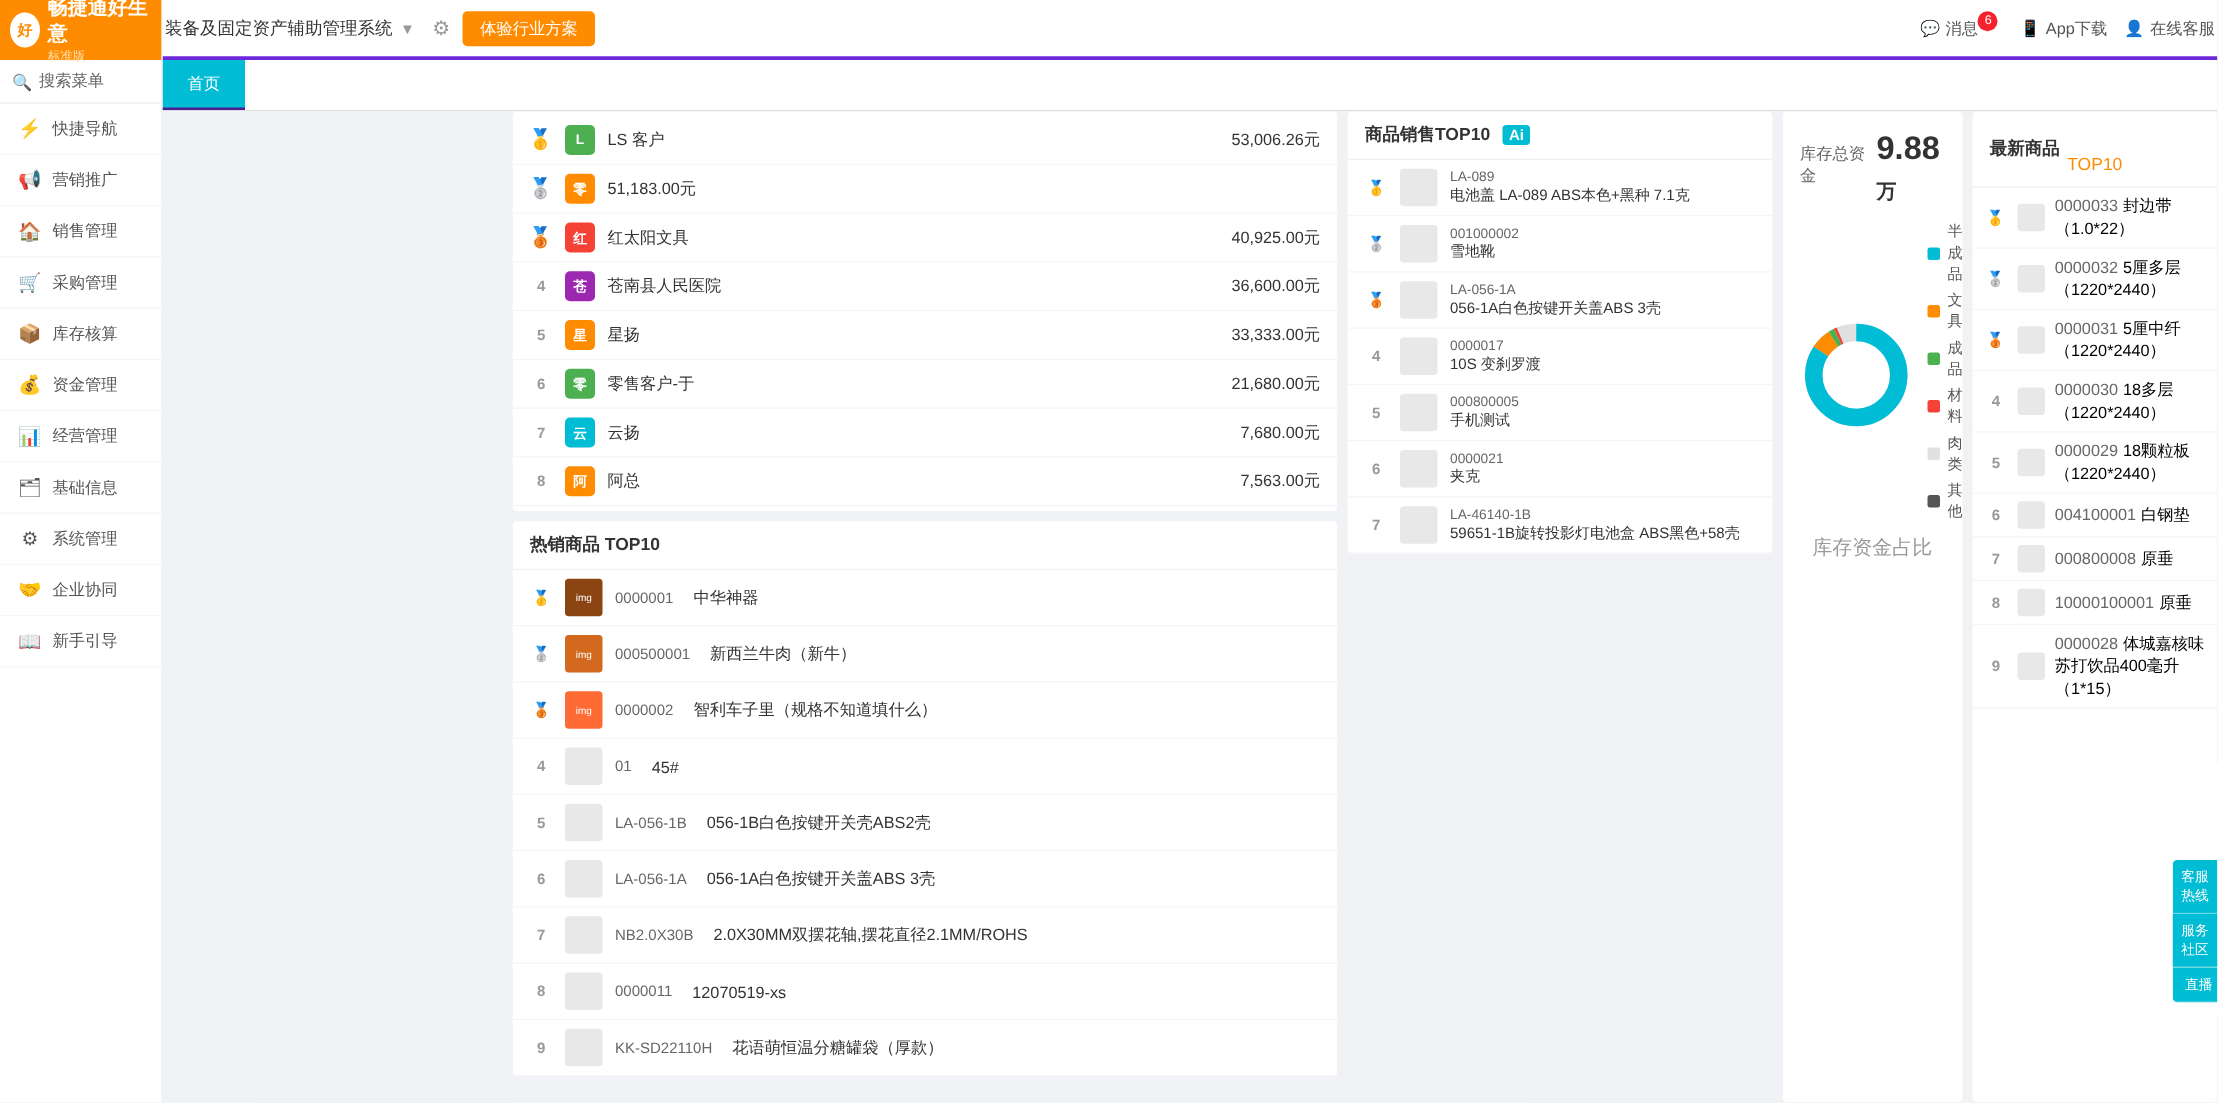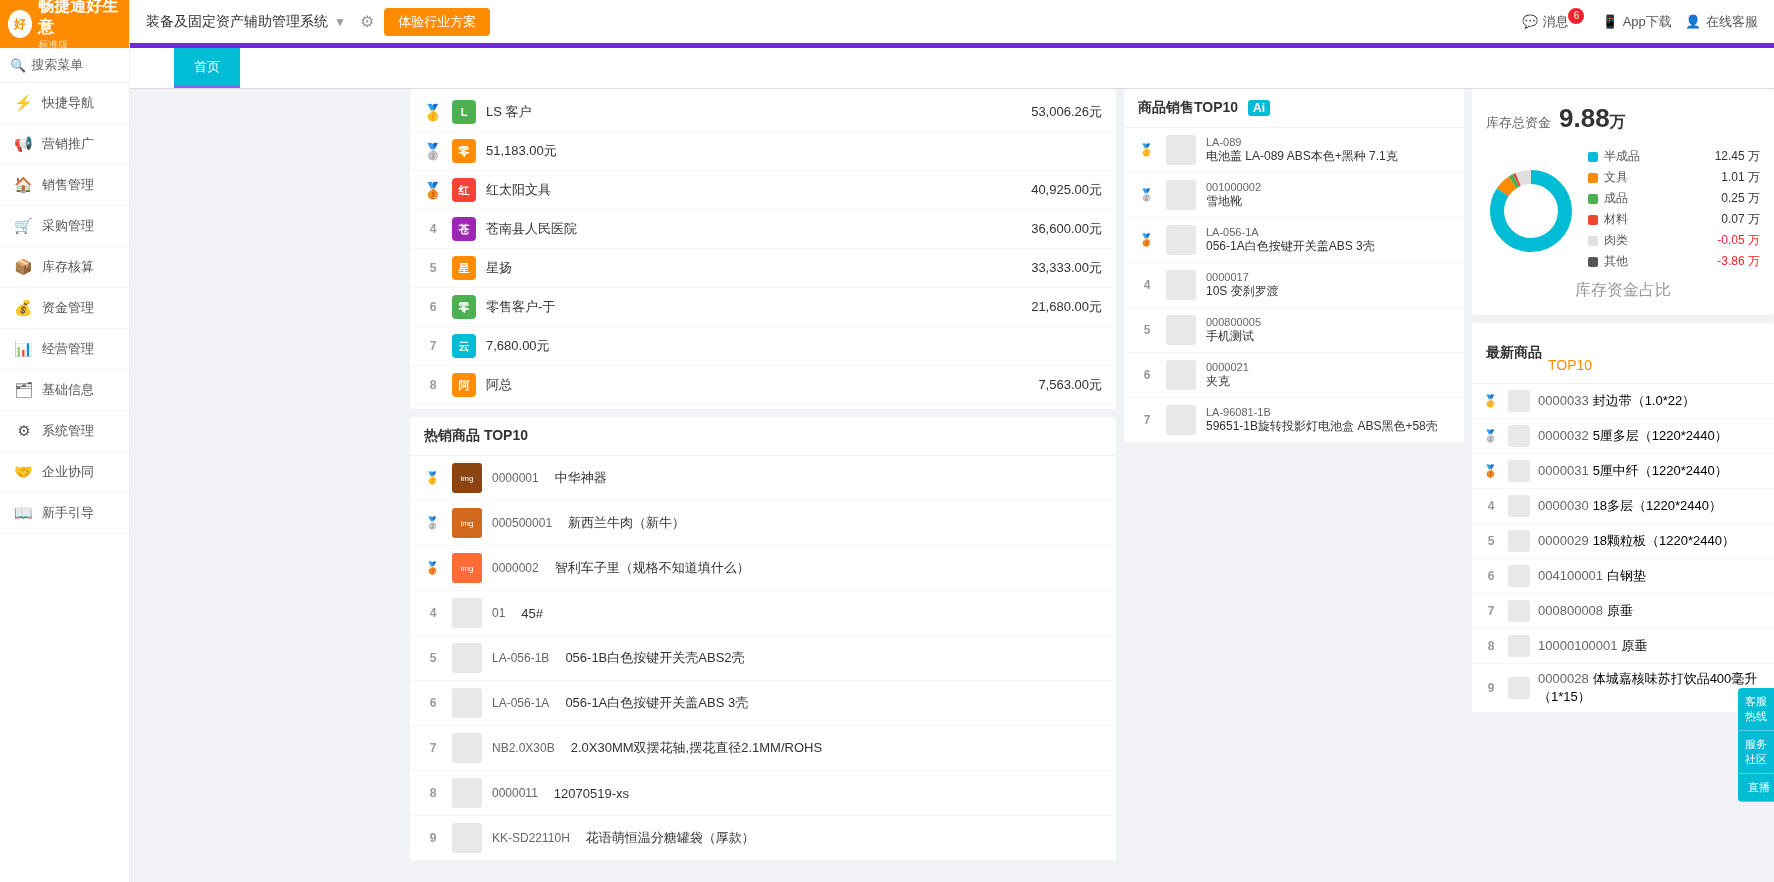--- a/index.html
+++ b/index.html
@@ -53,24 +53,24 @@
     
     .main-content {
       flex: 1;
       display: flex;
       flex-direction: column;
       overflow: hidden;
     }
     .header {
       height: 48px;
       background: #fff;
-      border-bottom: 5px solid #6d28d9;
+      border-bottom: 3px solid #6d28d9;
       display: flex;
       align-items: center;
-      padding: 0 16px;
+      padding: 0 2px;
       gap: 10px;
     }
     .header-title {
       font-size: 14px; color: #333;
       display: flex; align-items: center; gap: 6px;
     }
     .header-title-arrow { color: #999; font-size: 12px; }
     .header-gear { color: #999; cursor: pointer; font-size: 16px; margin-left: 4px; }
     .header-trial-btn {
       background: #ff8c00;
@@ -106,22 +106,21 @@
     .page-tab {
       padding: 10px 20px;
       cursor: pointer;
       font-size: 13px;
       color: #555;
       border-bottom: 2px solid transparent;
     }
     .page-tab.active {
       color: #fff;
       background: #00bcd4;
-      border-bottom: 2px solid #8b5cf6;
-      margin-left: 44px;
+      border-bottom: 2px solid #4c1d95;
     }
 
     
     .content-area {
       flex: 1;
       display: flex;
       overflow: hidden;
       background: #f0f2f5;
     }
 
@@ -263,21 +262,21 @@
     }
 
     .content-cols {
       display: flex;
       gap: 8px;
       flex: 1;
       overflow: hidden;
     }
     .col-left { flex: 1; overflow-y: auto; display: flex; flex-direction: column; gap: 8px; }
     .col-middle { width: 340px; flex-shrink: 0; overflow-y: auto; display: flex; flex-direction: column; gap: 8px; }
-    .col-right { width: 302px; flex-shrink: 0; overflow-y: auto; display: flex; flex-direction: column; gap: 8px; }
+    .col-right { width: 348px; flex-shrink: 0; overflow-y: auto; display: flex; gap: 8px; }
   </style>
 </head>
 <body>
 
 <div class="sidebar">
   <div class="sidebar-logo">
     <div class="sidebar-logo-icon">好</div>
     <div>
       <div style="font-size:16px;color:#fff;font-weight:bold;">畅捷通好生意</div>
       <div style="font-size:10px;color:#ffe0b2;">标准版</div>
@@ -407,20 +406,21 @@
             </div>
             <div class="rank-item">
               <span class="rank-num">6</span>
               <div class="rank-avatar" style="background:#4CAF50;">零</div>
               <span class="rank-name">零售客户-于</span>
               <span class="rank-amount">21,680.00元</span>
             </div>
             <div class="rank-item">
               <span class="rank-num">7</span>
               <div class="rank-avatar" style="background:#00bcd4;">云</div>
+              <span class="rank-name">云扬</span>
               <span class="rank-amount">7,680.00元</span>
             </div>
             <div class="rank-item">
               <span class="rank-num">8</span>
               <div class="rank-avatar" style="background:#ff8c00;">阿</div>
               <span class="rank-name">阿总</span>
               <span class="rank-amount">7,563.00元</span>
             </div>
           </div>
         </div>
@@ -546,21 +546,21 @@
               <div class="product-img"></div>
               <div>
                 <div style="font-size:11px;color:#666;">0000021</div>
                 <div style="font-size:12px;color:#333;">夹克</div>
               </div>
             </div>
             <div class="product-item">
               <span class="product-rank">7</span>
               <div class="product-img"></div>
               <div>
-                <div style="font-size:11px;color:#666;">LA-96081-1B</div>
+                <div style="font-size:11px;color:#666;">LA-46140-1B</div>
                 <div style="font-size:12px;color:#333;">59651-1B旋转投影灯电池盒 ABS黑色+58壳</div>
               </div>
             </div>
           </div>
         </div>
       </div>
 
       <div class="col-right">
 
         <div class="inventory-card card">

